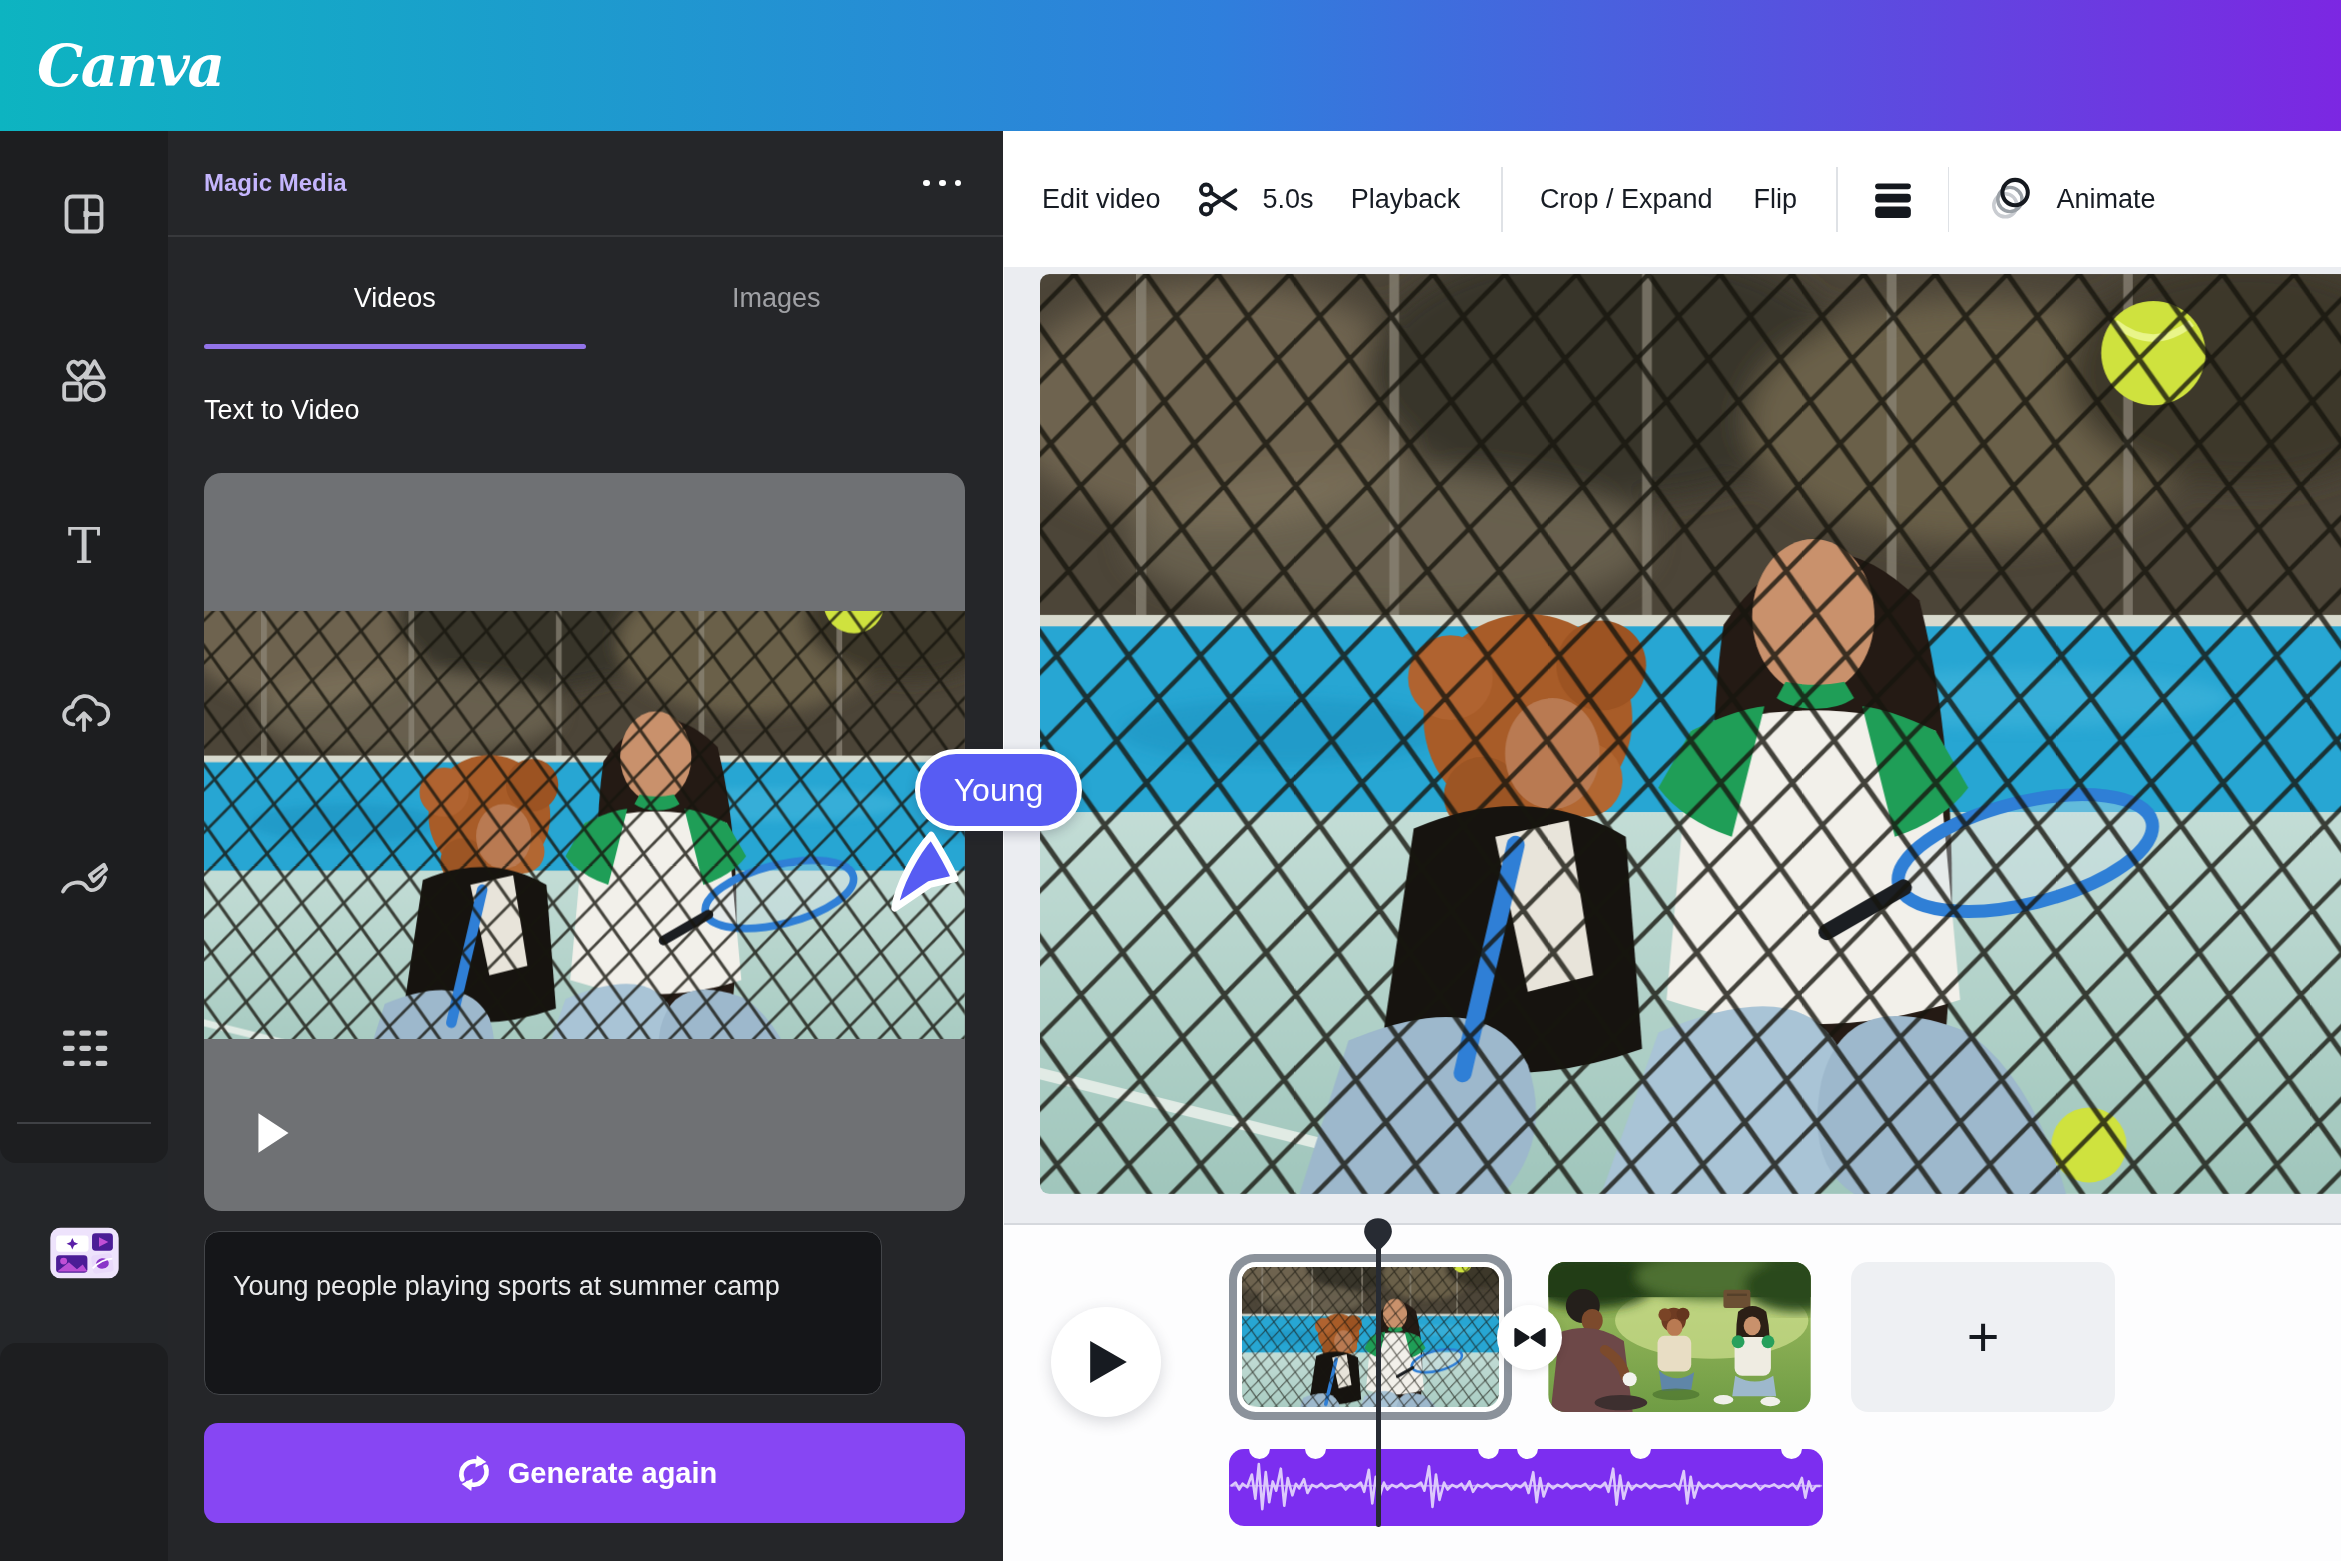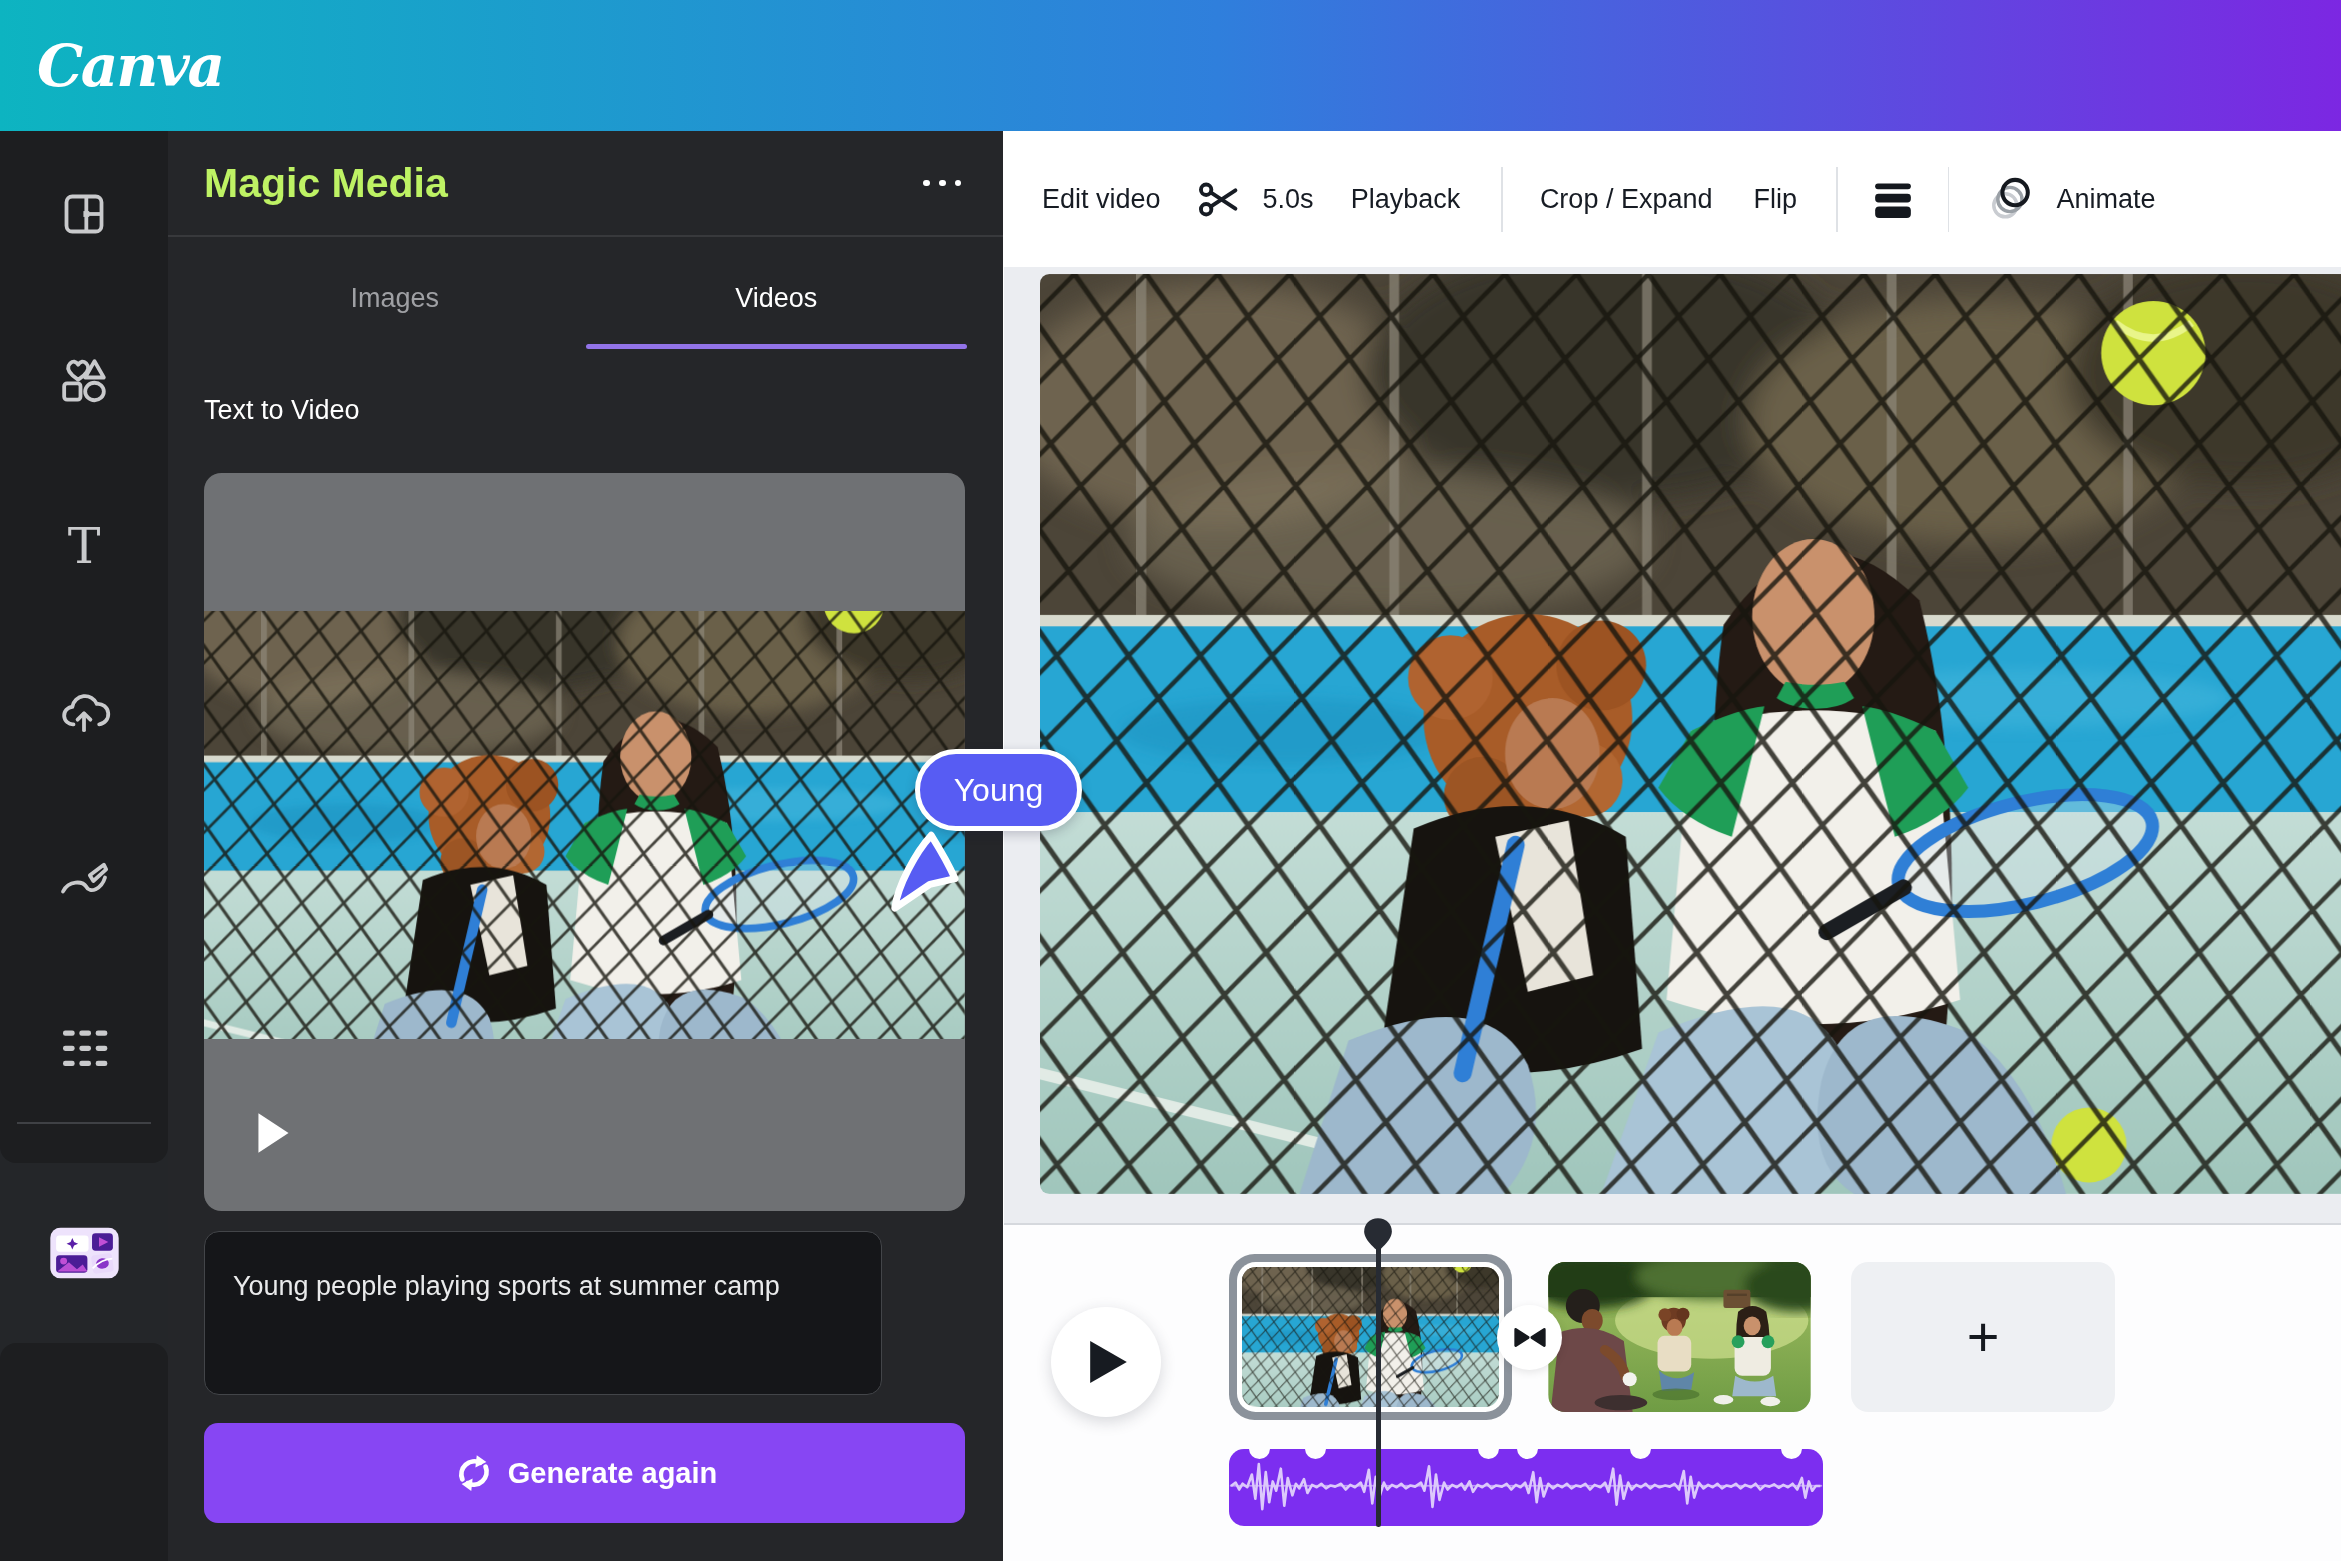--- a/index.html
+++ b/index.html
@@ -22,21 +22,21 @@
   .rail-item{position:absolute;left:50%;transform:translateX(-50%);width:70px;height:70px;
              display:flex;align-items:center;justify-content:center;cursor:pointer;}
   .rail-divider{position:absolute;left:17.4px;top:991px;width:134px;height:1.7px;background:#3f4145;}
   .rail-appicon{position:absolute;left:50%;top:1122px;transform:translate(-50%,-50%);
                 width:70px;height:53px;display:flex;align-items:center;justify-content:center;}
 
   
   .panel{position:absolute;left:168px;top:131px;width:835px;height:1430px;background:#252629;}
   .panel-header{position:absolute;left:0;top:0;width:100%;height:104px;display:flex;
                 align-items:center;justify-content:space-between;padding:0 36px;box-sizing:border-box;}
-  .panel-title{color:#bef264;font-size:41px;font-weight:700;}
+  .panel-title{color:#c4b5fd;font-size:24px;font-weight:700;}
   .dots{display:flex;gap:9.3px;align-items:center;cursor:pointer;padding:5.8px;}
   .dots i{width:6.4px;height:6.4px;border-radius:50%;background:#fff;}
   .panel-hdiv{position:absolute;left:0;top:104px;width:100%;height:1.7px;background:#38393c;}
 
   .tabs{position:absolute;left:36px;top:125px;width:763px;display:flex;}
   .tab{flex:1;text-align:center;font-size:27px;color:#9fa0a4;padding-top:27px;cursor:pointer;}
   .tab.active{color:#fff;}
   .tab .underline{margin:30px auto 0;height:5.2px;border-radius:2.9px;background:transparent;width:100%;}
   .tab.active .underline{background:#9273e8;}
 
@@ -326,26 +326,26 @@
       <div class="panel-title">Magic Media</div>
       <div class="dots">
           <i></i>
           <i></i>
           <i></i>
         </div>
     </div>
     <div class="panel-hdiv"></div>
 
     <div class="tabs">
+      <div class="tab active">
+        <span>Videos</span>
+        <div class="underline"></div>
+      </div>
       <div class="tab">
         <span>Images</span>
-        <div class="underline"></div>
-      </div>
-      <div class="tab active">
-        <span>Videos</span>
         <div class="underline"></div>
       </div>
     </div>
 
     <div class="section-title">Text to Video</div>
 
     <div class="preview-card">
       <div class="preview-thumb">
         <svg width="100%" height="100%" viewBox="0 0 1310 737">
             <use href="#tennis-scene" width="100%" height="100%"></use>

